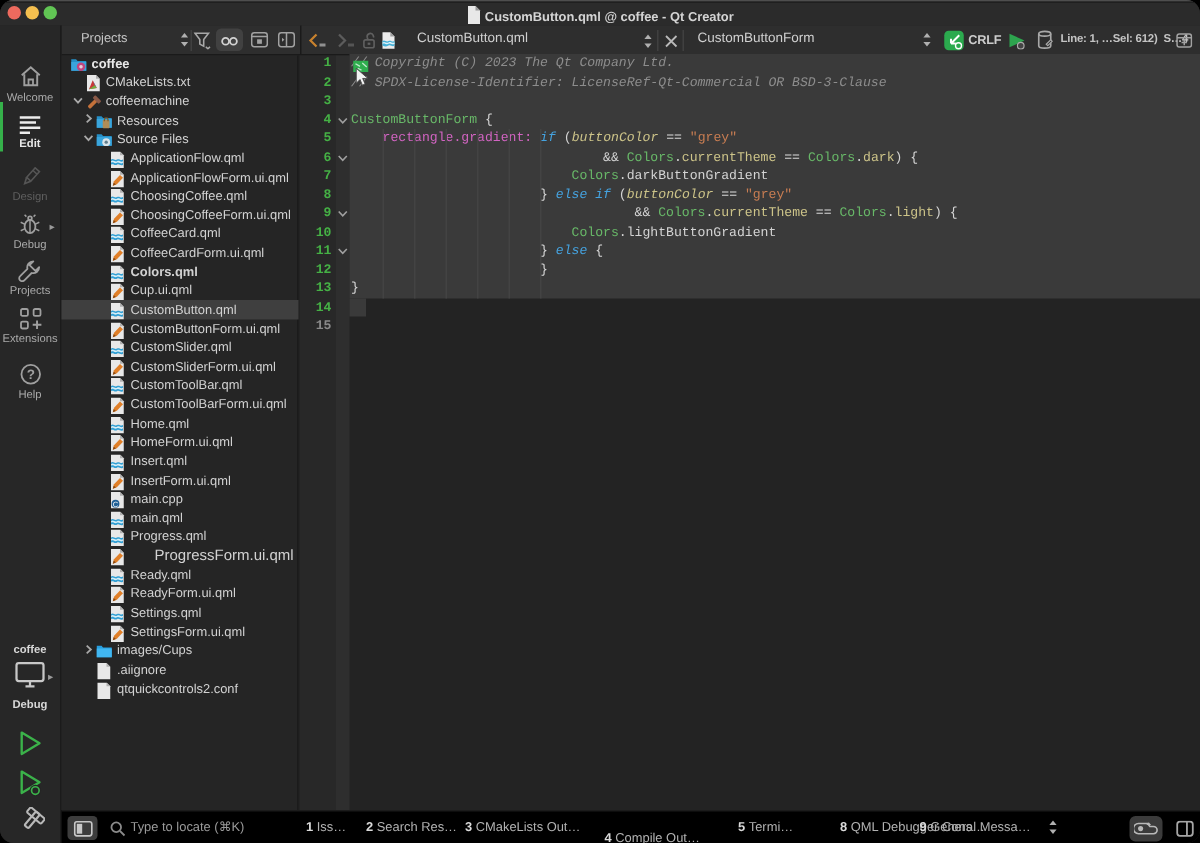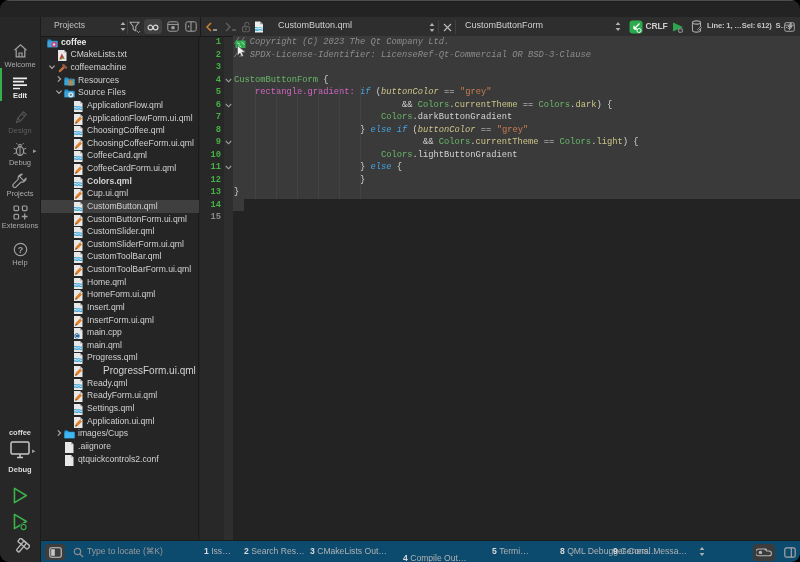--- a/index.html
+++ b/index.html
@@ -35,30 +35,39 @@
 #code pre{font-family:inherit;line-height:12.5px;height:12.5px;}
 .cmt{color:#8d8d8d;font-style:italic;}
 .grn{color:#68b868;}
 .pnk{color:#d264c2;}
 .kw{color:#45a3e0;font-style:italic;}
 .kh{color:#cdc489;}
 .khi{color:#cdc489;font-style:italic;}
 .str{color:#c87d52;}
 .ig{position:absolute;width:1px;background:#434343;}
 
-#statusbar{position:absolute;left:41px;top:540px;width:759px;height:22px;background:#0c4a6e;border-top:1px solid #1b1b1b;font-size:10.5px;color:#b6b6b6;}
+#statusbar{position:absolute;left:41px;top:540px;width:759px;height:22px;background:#000000;border-top:1px solid #1b1b1b;font-size:10.5px;color:#b6b6b6;}
 #statusbar .num{color:#dadada;font-weight:bold;}
 svg{display:block;}
 #toolbar .abs>span,#statusbar .abs>span{display:block;line-height:normal;white-space:nowrap;}
 </style>
 </head>
 <body>
 <div id="win">
   <div class="abs" style="left:0;top:0;width:800px;height:1px;background:#4e4e4e;border-radius:9px 9px 0 0;z-index:60;"></div>
     <div class="abs" style="left:0;top:1px;width:800px;height:1px;background:#1f1f1f;z-index:60;"></div>
+    <div id="titlebar">
+    <div class="tl" style="left:4.5px;background:#ed6a5e;"></div>
+    <div class="tl" style="left:16.5px;background:#f5bf4f;"></div>
+    <div class="tl" style="left:28.5px;background:#61c554;"></div>
+    <div id="title"><svg style="display:inline-block;vertical-align:-2px" width="10" height="12" viewBox="0 0 10 12">
+          <path d="M1 0 h5 l3 3 v9 h-8 z" fill="#e8e8e8"></path>
+          <path d="M6 0 l3 3 h-3 z" fill="#999"></path>
+        </svg> CustomButton.qml @ coffee - Qt Creator</div>
+  </div>
   <div id="toolbar">
 <div class="abs" style="left:13px;top:3px;">
         <span style="font-size:8.6px;color:#c4c4c4;">Projects</span>
       </div>
 <div class="abs" style="left:79px;top:4px;">
         <svg width="6" height="11" viewBox="0 0 6 11">
           <path d="M3 1 L5.4 4 H0.6 Z" fill="#b0b0b0"></path>
           <path d="M3 10 L0.6 7 H5.4 Z" fill="#b0b0b0"></path>
         </svg>
       </div>
@@ -562,21 +571,21 @@
       </div>
       <div class="abs" style="left:46.0px;top:366.0px;font-size:8.6px;font-weight:normal;color:#d2d2d2;white-space:nowrap;">Settings.qml</div>
 <div class="abs" style="left:32.0px;top:379.6px;">
         <svg width="10" height="11" viewBox="0 0 10 11">
           <path d="M1 0h6l2.5 2.5V11H1z" fill="#e8e8e8"></path>
           <path d="M7 0l2.5 2.5H7z" fill="#b0b0b0"></path>
           <path d="M2.2 9.8l0.8-3 4-4.2 2 1.9-4.1 4.3z" fill="#e07f28"></path>
           <path d="M2.2 9.8l0.6-2.2 1.5 1.4z" fill="#8a4a12"></path>
         </svg>
       </div>
-      <div class="abs" style="left:46.0px;top:378.6px;font-size:8.6px;font-weight:normal;color:#d2d2d2;white-space:nowrap;">Application.ui.qml</div>
+      <div class="abs" style="left:46.0px;top:378.6px;font-size:8.6px;font-weight:normal;color:#d2d2d2;white-space:nowrap;">SettingsForm.ui.qml</div>
 <div class="abs" style="left:14.0px;top:391.7px;">
         <svg width="8" height="8" viewBox="0 0 8 8">
           <path d="M2.8 1.4 L5.6 4 L2.8 6.6" fill="none" stroke="#a8a8a8" stroke-width="1.2"></path>
         </svg>
       </div>
       <div class="abs" style="left:23.0px;top:392.2px;">
         <svg width="11" height="10" viewBox="0 0 11 10">
           <path d="M0.5 1.5h3.2l1 1.2h5.8v6.5H0.5z" fill="#279fe0"></path>
           <path d="M0.5 3.4h10v5.8H0.5z" fill="#41b7f2"></path>
         </svg>

